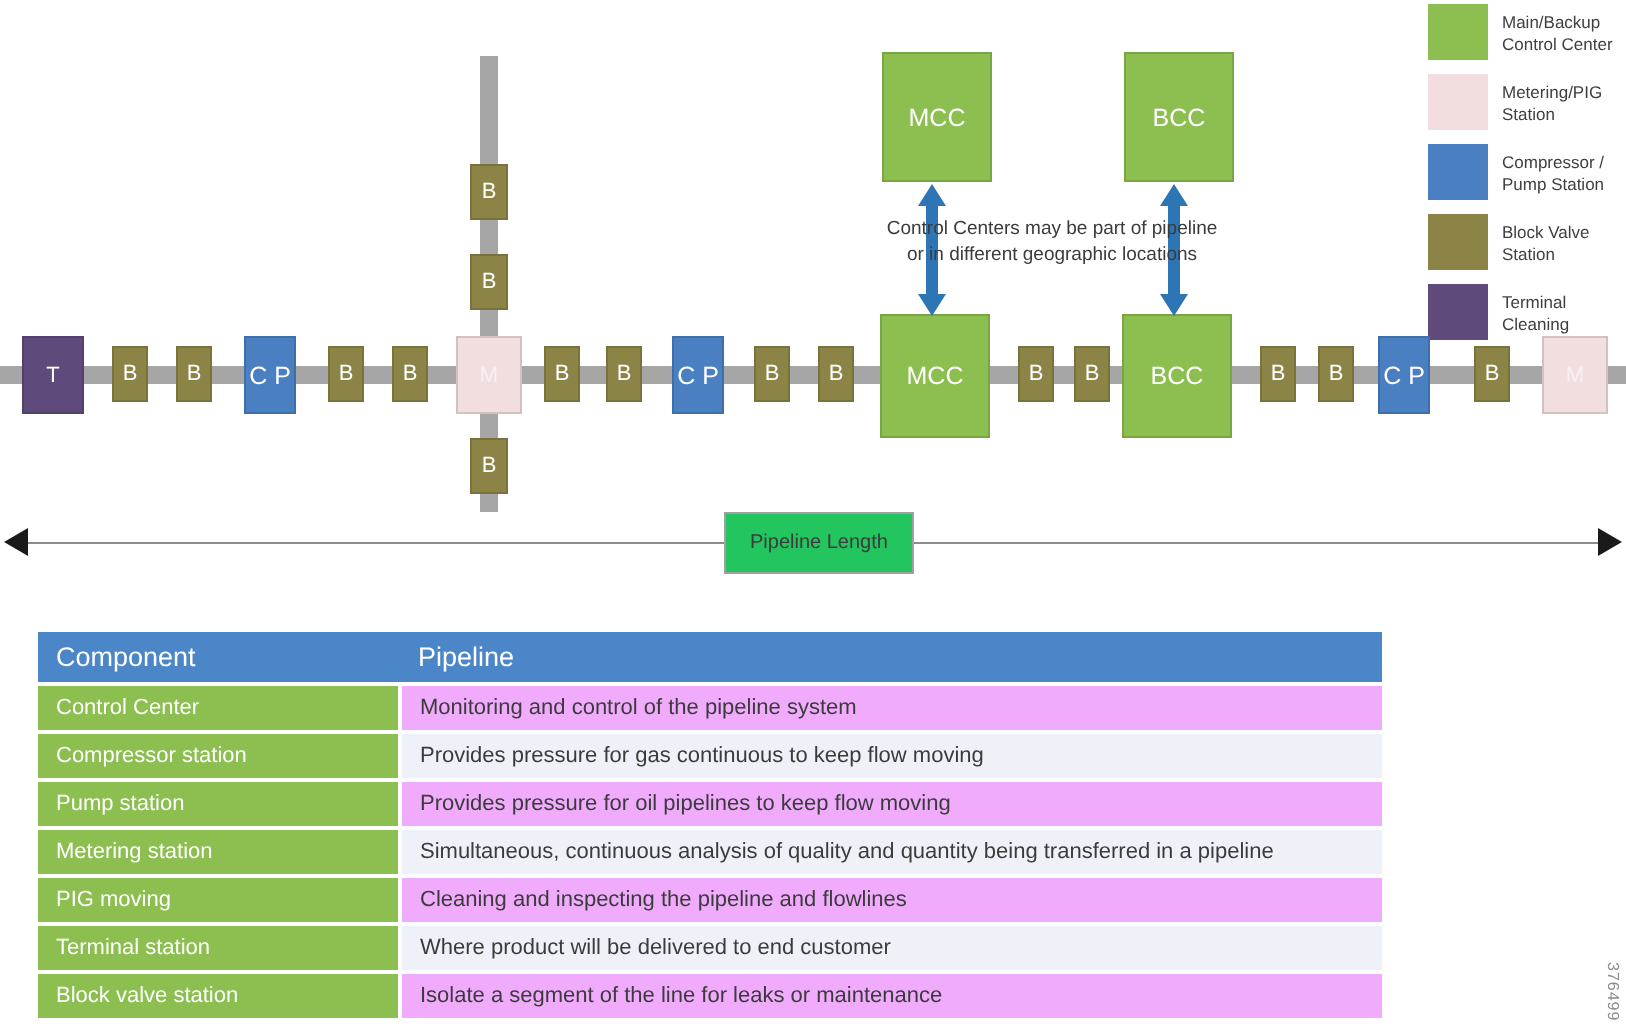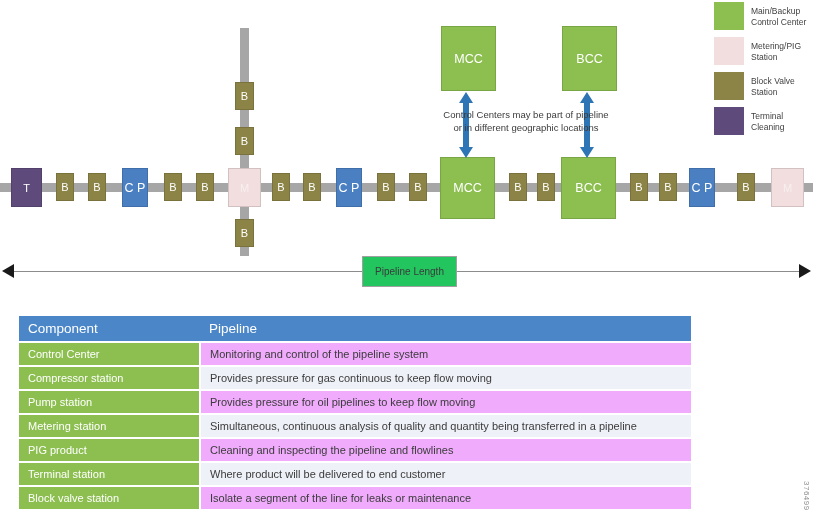--- a/index.html
+++ b/index.html
@@ -119,20 +119,25 @@
 <div id="legend">
     <div class="legend-row">
       <div class="legend-swatch" style="background: rgb(140, 191, 80);"></div>
       <div class="legend-label">Main/Backup
 Control Center</div>
     </div>
     <div class="legend-row">
       <div class="legend-swatch" style="background: rgb(242, 222, 222);"></div>
       <div class="legend-label">Metering/PIG
 Station</div>
+    </div>
+    <div class="legend-row">
+      <div class="legend-swatch" style="background: rgb(74, 127, 193);"></div>
+      <div class="legend-label">Compressor /
+Pump Station</div>
     </div>
     <div class="legend-row">
       <div class="legend-swatch" style="background: rgb(140, 132, 71);"></div>
       <div class="legend-label">Block Valve
 Station</div>
     </div>
     <div class="legend-row">
       <div class="legend-swatch" style="background: rgb(94, 75, 123);"></div>
       <div class="legend-label">Terminal
 Cleaning</div>
@@ -209,21 +214,21 @@
         </tr>
         <tr class="odd">
           <td class="comp">Pump station</td>
           <td class="func">Provides pressure for oil pipelines to keep flow moving</td>
         </tr>
         <tr class="even">
           <td class="comp">Metering station</td>
           <td class="func">Simultaneous, continuous analysis of quality and quantity being transferred in a pipeline</td>
         </tr>
         <tr class="odd">
-          <td class="comp">PIG product</td>
+          <td class="comp">PIG moving</td>
           <td class="func">Cleaning and inspecting the pipeline and flowlines</td>
         </tr>
         <tr class="even">
           <td class="comp">Terminal station</td>
           <td class="func">Where product will be delivered to end customer</td>
         </tr>
         <tr class="odd">
           <td class="comp">Block valve station</td>
           <td class="func">Isolate a segment of the line for leaks or maintenance</td>
         </tr>

